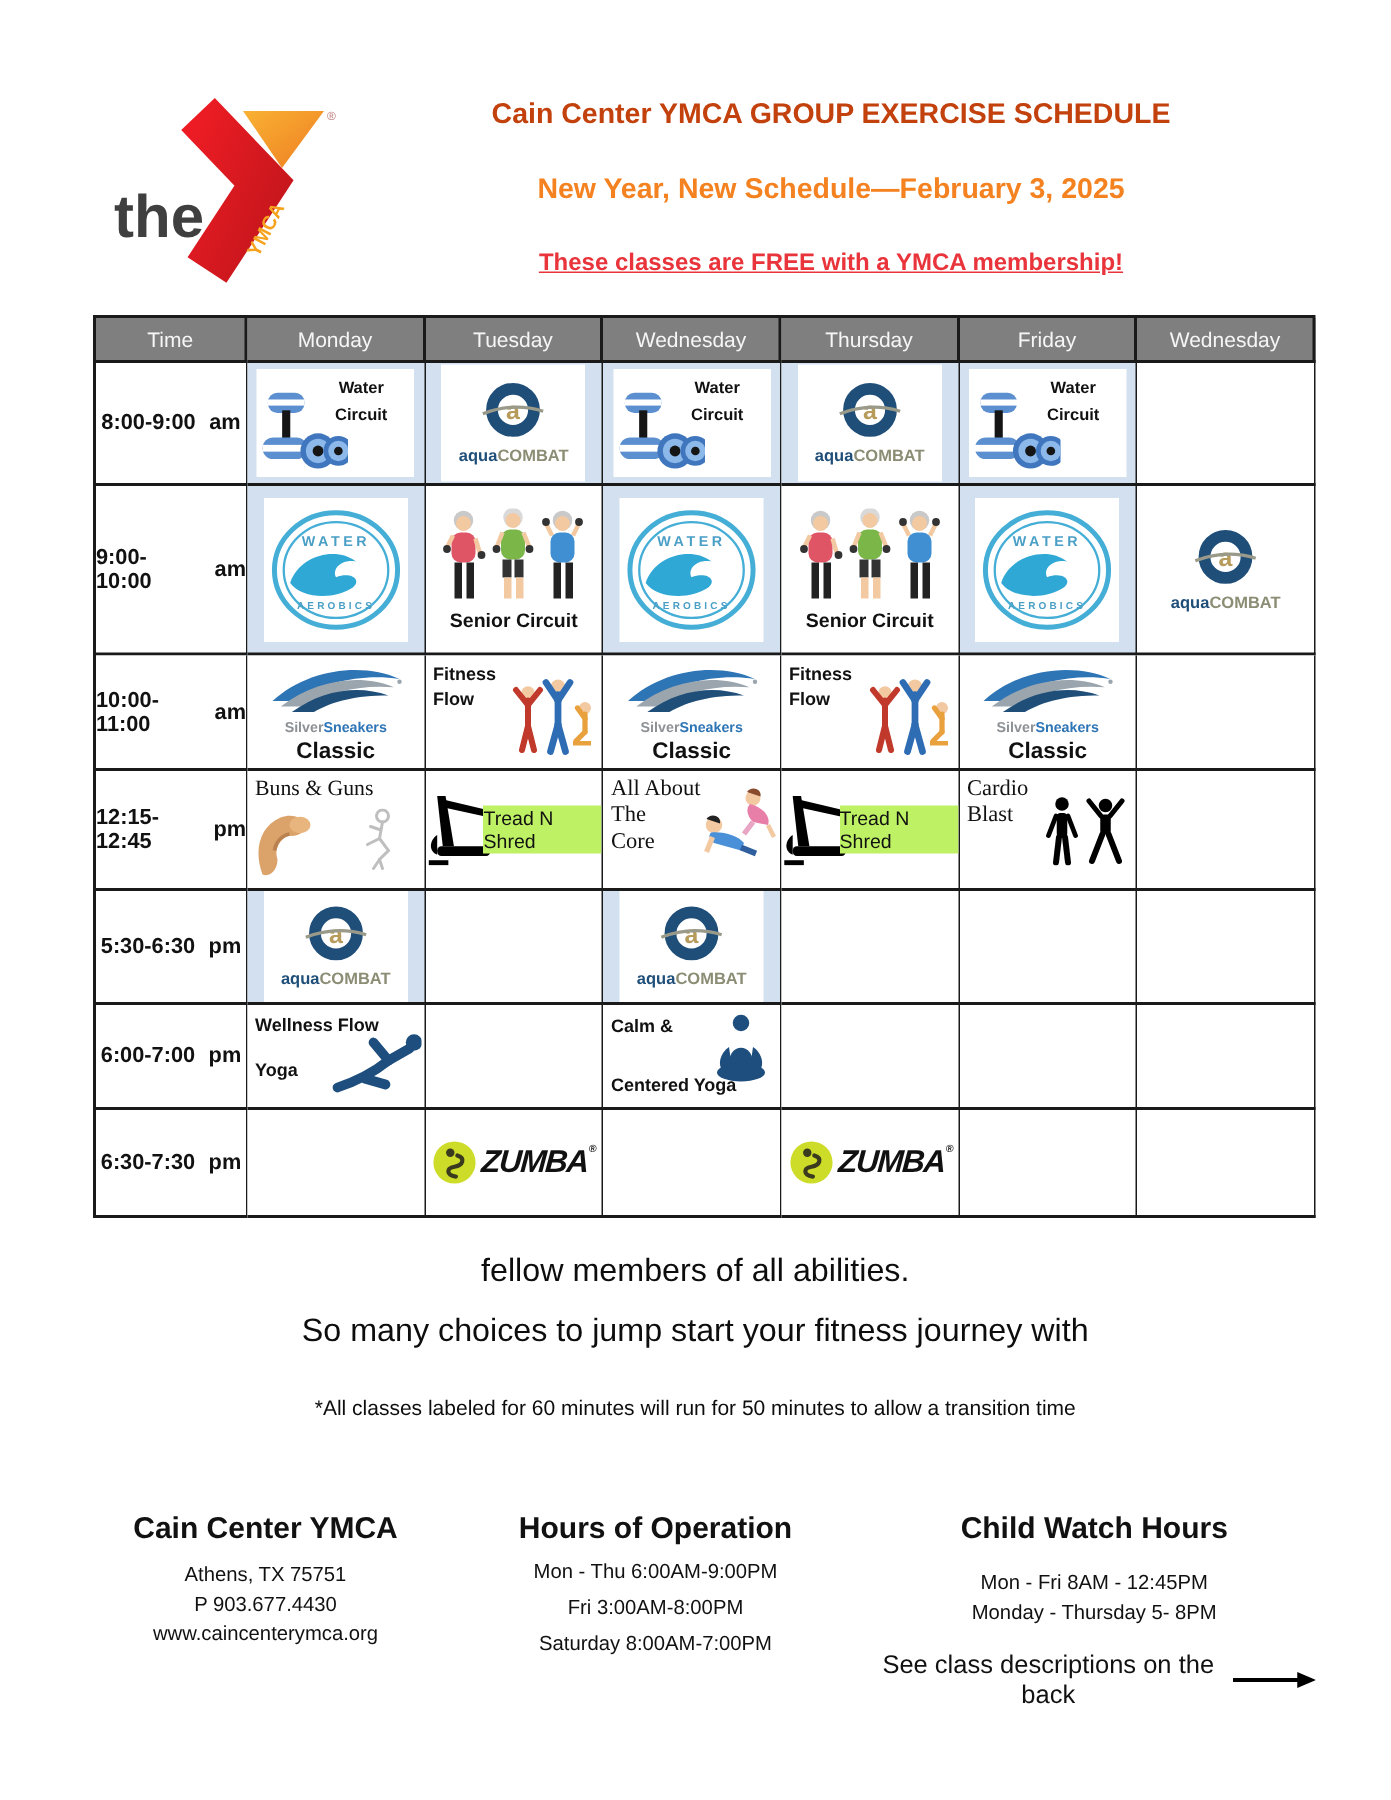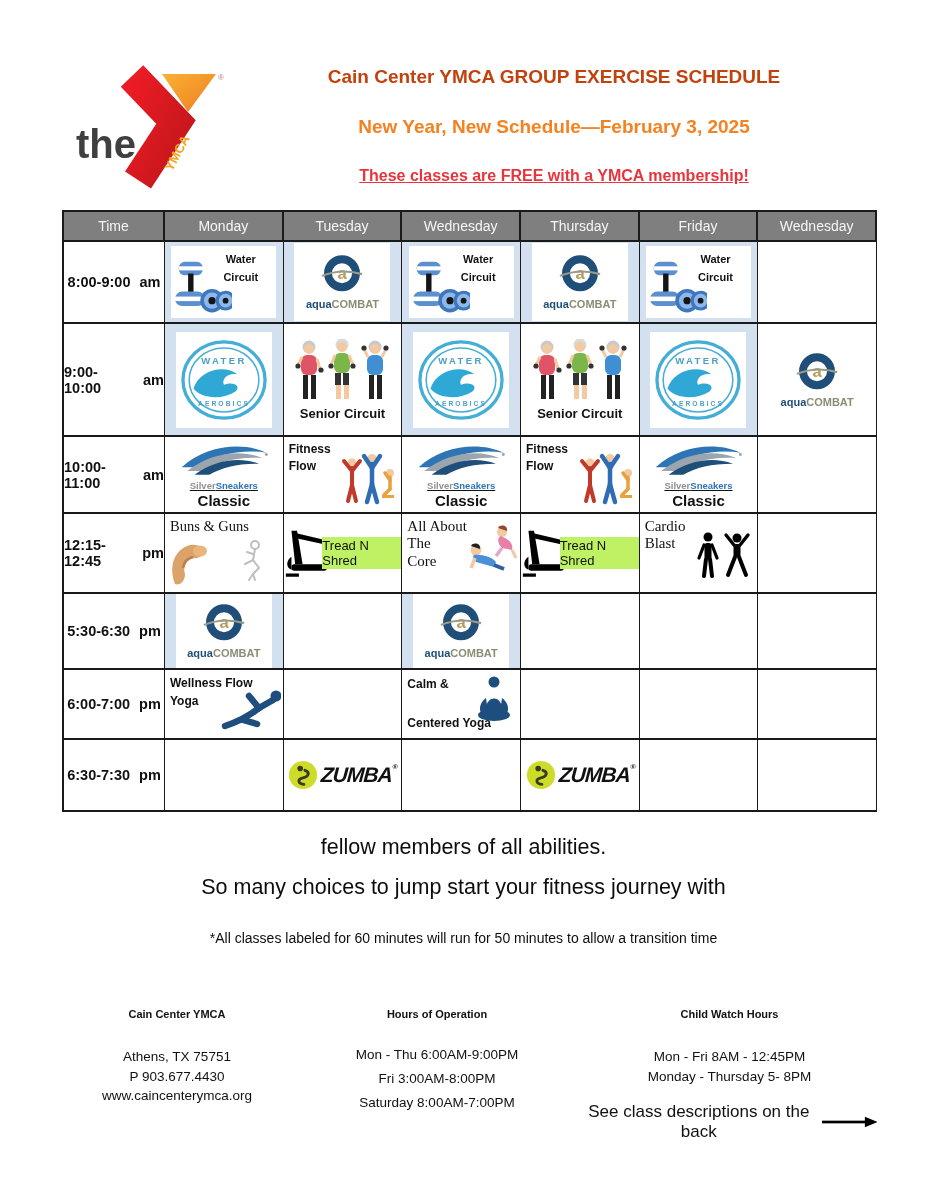--- a/index.html
+++ b/index.html
@@ -28,21 +28,21 @@
   .wbox { background:#fff; display:flex; flex-direction:column; align-items:center; justify-content:center; }
 
   .wc-box { position:relative; width:105px; height:72px; }
   .wc-label { position:absolute; top:5px; left:34px; right:0; text-align:center; font-weight:bold; font-size:11px; line-height:1.6; }
   .wc-svg { position:absolute; left:3px; bottom:2px; }
 
   .aq-text { font-size:11px; font-weight:bold; letter-spacing:0; margin-top:2px; white-space:nowrap; }
   .aq-aqua { color:#1f4e79; font-weight:800; }
   .aq-combat { color:#8b8d74; font-weight:700; }
 
-  .ss-brand { font-size:9.5px; margin-top:1px;text-decoration:underline; }
+  .ss-brand { font-size:9.5px; margin-top:1px; }
   .ss-silver { color:#8c9196; font-weight:bold; }
   .ss-sneak { color:#2e75b6; font-weight:bold; }
   .ss-classic { font-size:15px; font-weight:bold; margin-top:1px; }
 
   .label-sans-bold { font-weight:bold; font-size:12px; line-height:1.45; }
   .label-serif { font-family:"Liberation Serif", serif; font-size:14.5px; line-height:1.15; }
 
   .corner-tl { position:absolute; top:4px; left:5px; text-align:left; }
   .corner-br { position:absolute; right:3px; bottom:3px; }
 
@@ -55,21 +55,21 @@
 
   
   .tagline { position:absolute; top:828px; left:0; width:927px; text-align:center; font-size:21.5px; line-height:1.85; color:#0d0d0d; }
   .note { position:absolute; top:930px; left:0; width:927px; text-align:center; font-size:14px; color:#0d0d0d; }
 
   .footer { position:absolute; top:1008px; left:62px; width:815px; display:flex; }
   .fcol { text-align:center; }
   .fcol-1 { width:230px; }
   .fcol-2 { width:290px; }
   .fcol-3 { width:295px; }
-  .fhead { font-weight:bold; font-size:11px; margin-bottom:27px; }
+  .fhead { font-weight:bold; font-size:20px; margin-bottom:9px; }
   .fline { font-size:13.5px; line-height:1.45; }
   .fline-sp { font-size:13.5px; margin-bottom:9px; }
   .fcol-3 .fgroup { margin-top:14px; }
   .see-note { margin-top:16px; font-size:17px; display:flex; align-items:center; justify-content:center; gap:6px; }
 </style>
 </head>
 <body>
 
 <div class="page">
 
@@ -557,21 +557,21 @@
       <div class="cell"></div>
       <div class="cell"></div>
       <div class="cell"></div>
       <div class="cell tcell">
         <div>6:00-7:00</div>
         <div>pm</div>
       </div>
       <div class="cell">
     <div style="position:relative;width:100%;height:100%">
       <div class="label-sans-bold" style="position:absolute;top:5px;left:5px">Wellness Flow</div>
-      <div class="label-sans-bold" style="position:absolute;bottom:28px;left:5px">Yoga</div>
+      <div class="label-sans-bold" style="position:absolute;bottom:16px;left:5px">Yoga</div>
       <div style="position:absolute;right:2px;bottom:4px">
 <svg width="62" height="44" viewBox="0 0 62 44">
   <g stroke="#1d4e7e" stroke-width="6.5" stroke-linecap="round" fill="none">
     <path d="M6 40 C18 36 30 30 40 22"></path>
     <path d="M40 22 L54 14"></path>
     <path d="M24 34 L38 38"></path>
     <path d="M40 22 L30 10"></path>
   </g>
   <circle cx="57" cy="10" r="5.5" fill="#1d4e7e"></circle>
 </svg></div>

